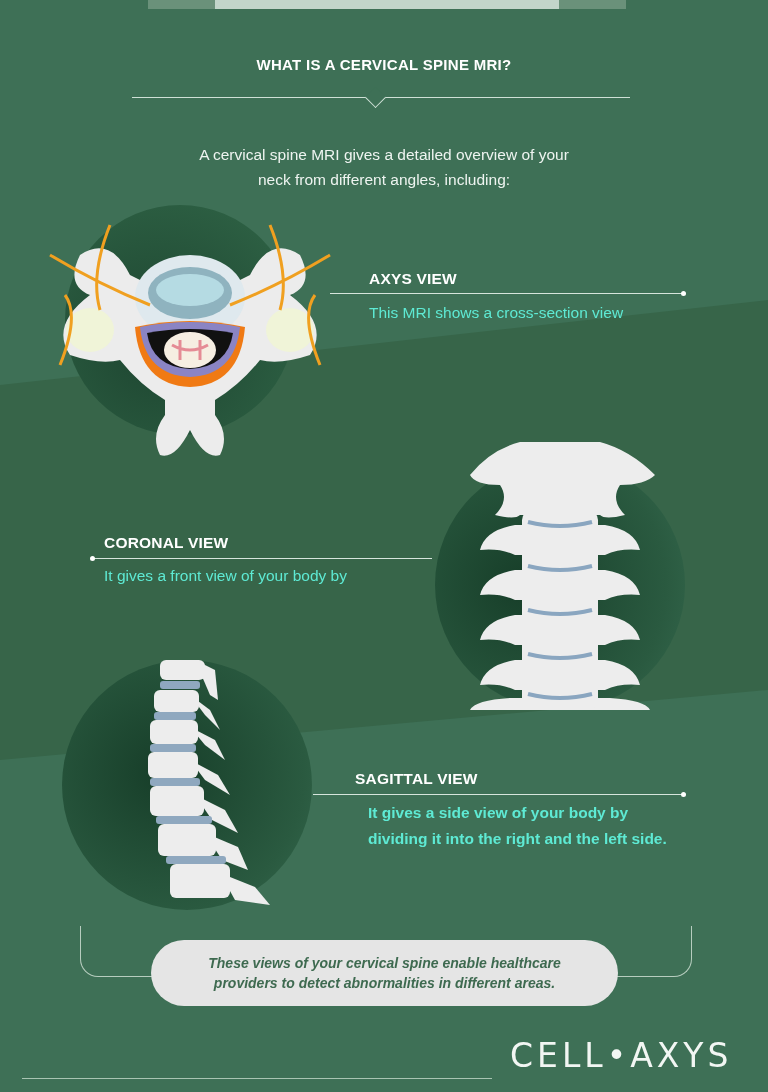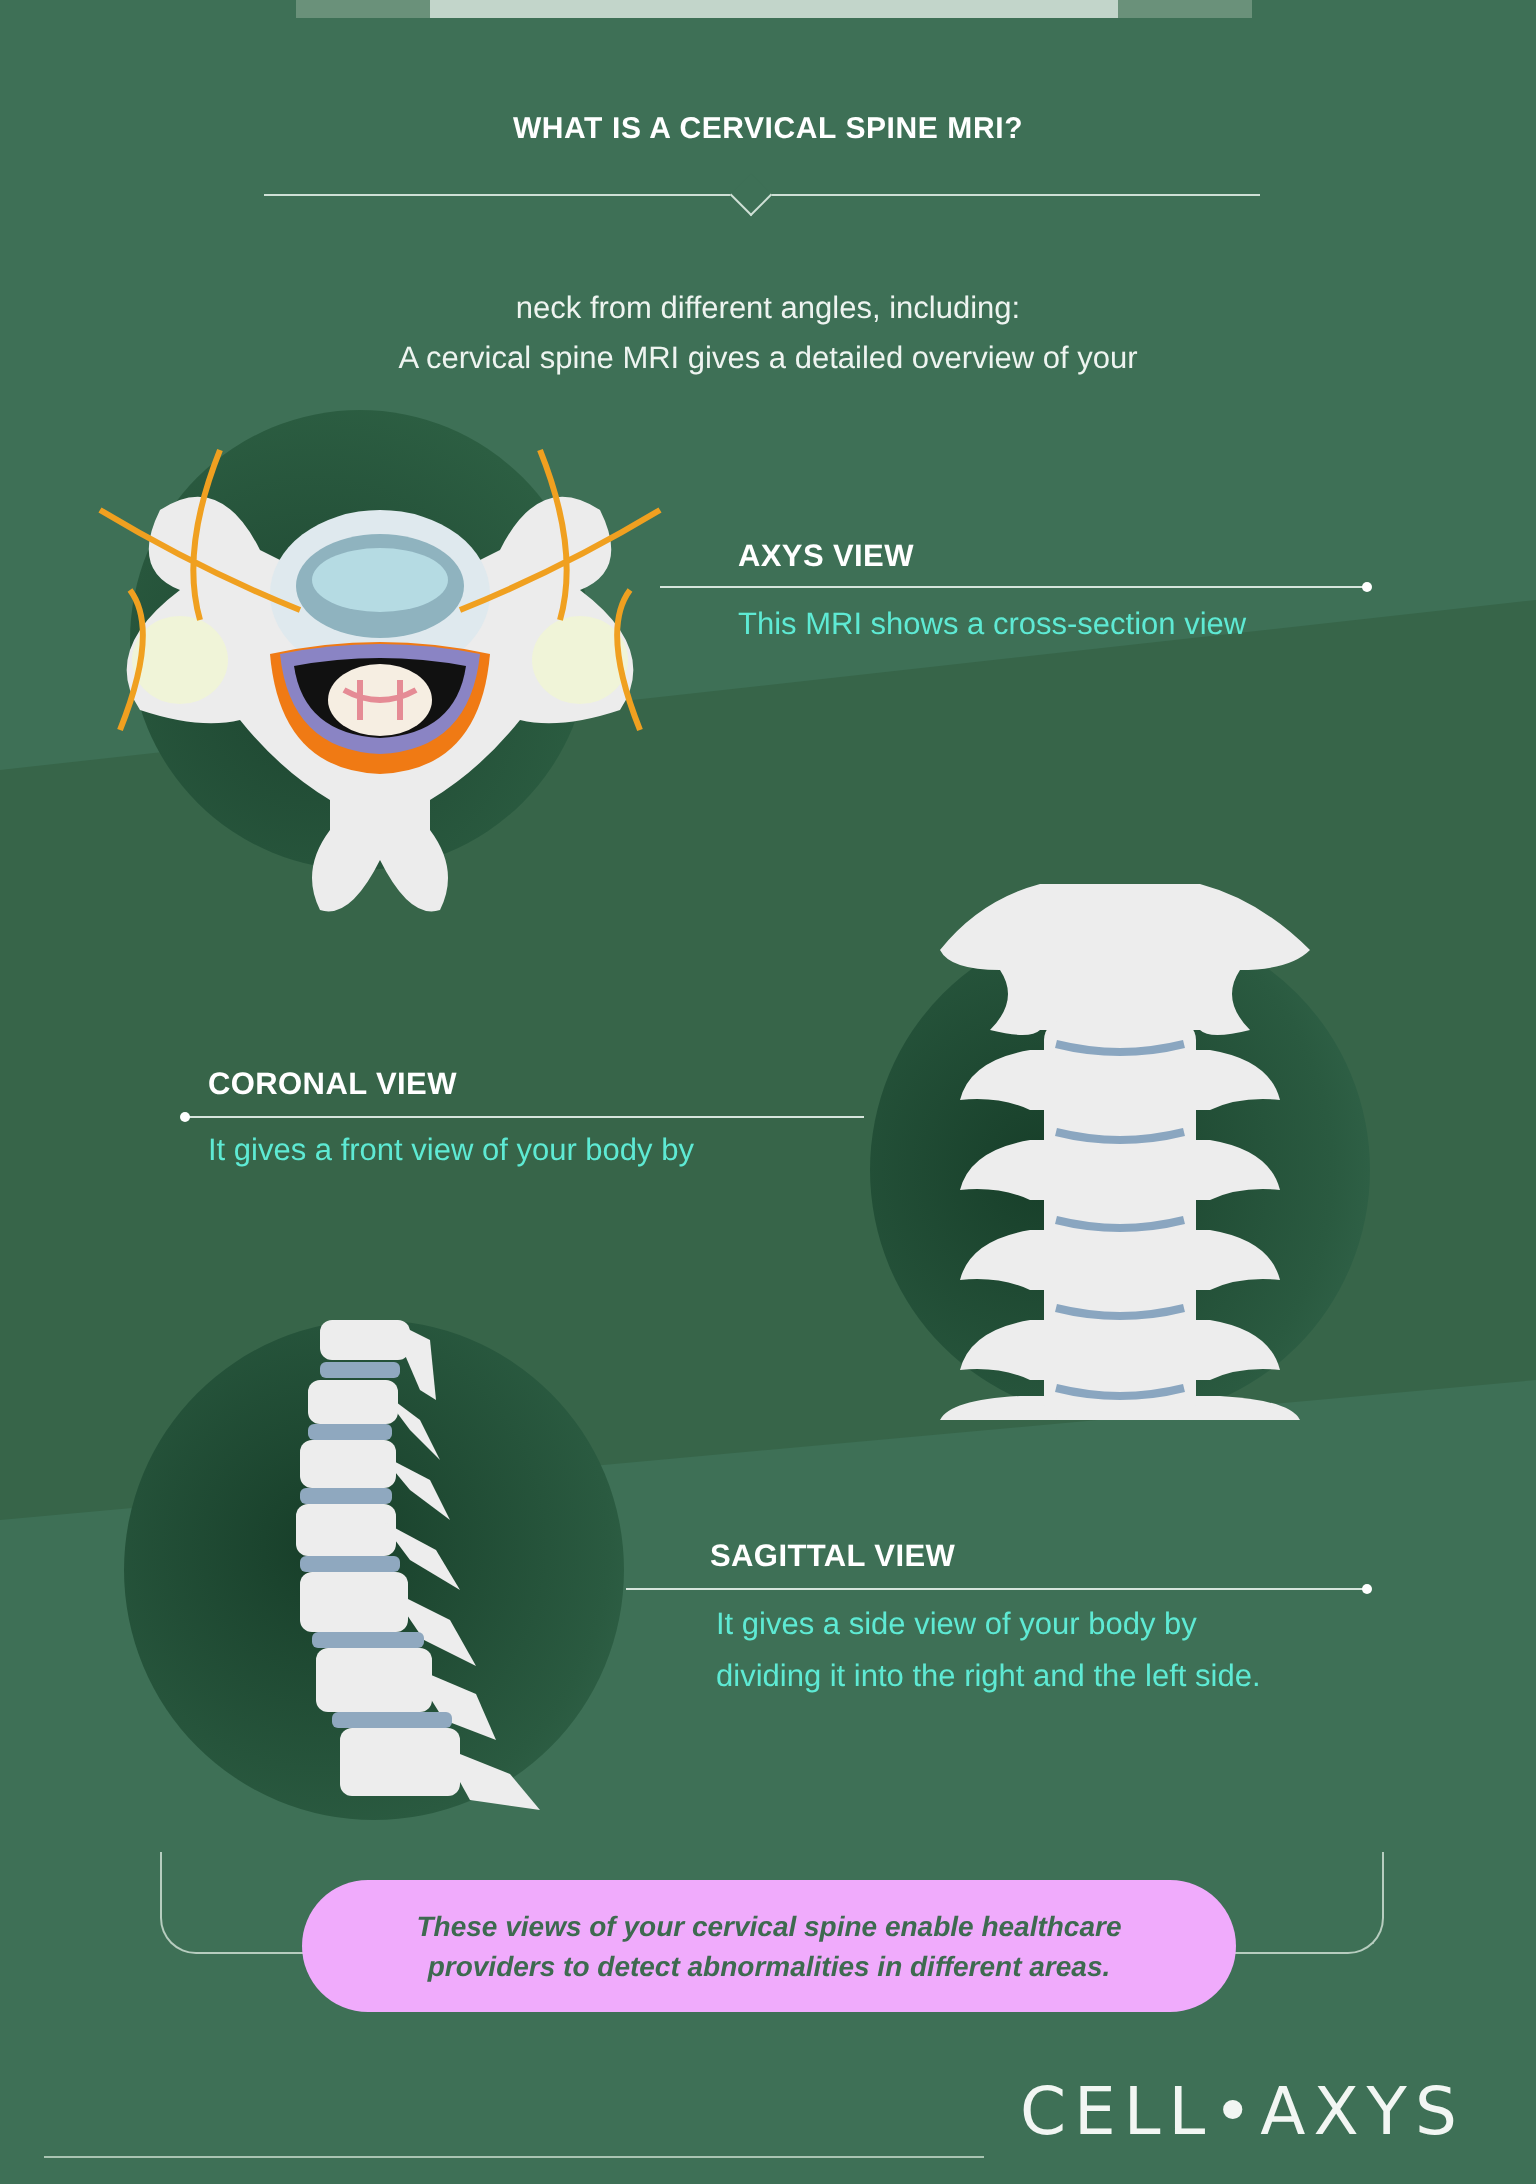--- a/index.html
+++ b/index.html
@@ -10,42 +10,42 @@
   .title{position:absolute;top:56px;left:0;width:768px;text-align:center;font-weight:bold;font-size:15px;letter-spacing:0.3px;}
   .title-rule{position:absolute;top:97px;left:132px;width:498px;height:1px;background:#cfe0d6;}
   .title-chev{position:absolute;top:90px;left:368px;width:14px;height:14px;border-right:1px solid #cfe0d6;border-bottom:1px solid #cfe0d6;transform:rotate(45deg);background:#3e7056;}
   .intro{position:absolute;top:142px;left:0;width:768px;text-align:center;font-size:15.5px;line-height:25px;color:#eef4f0;}
   .circle{position:absolute;border-radius:50%;}
   .sec-head{position:absolute;font-weight:bold;font-size:15.5px;letter-spacing:0.2px;}
   .sec-text{position:absolute;font-size:15.5px;line-height:26px;color:#5eead4;}
   .rule{position:absolute;height:1px;background:#d6e5dc;}
   .dot{position:absolute;width:5px;height:5px;border-radius:50%;background:#fff;}
   .bracket{position:absolute;left:80px;top:926px;width:610px;height:50px;border:1px solid #b7cdbf;border-top:none;border-radius:0 0 18px 18px;}
-  .pill{position:absolute;left:151px;top:940px;width:467px;height:66px;background:#f0abfc;border-radius:33px;color:#3e6a50;font-style:italic;font-weight:bold;font-size:14px;line-height:20px;text-align:center;display:flex;flex-direction:column;justify-content:center;}
+  .pill{position:absolute;left:151px;top:940px;width:467px;height:66px;background:#e5e5e5;border-radius:33px;color:#3e6a50;font-style:italic;font-weight:bold;font-size:14px;line-height:20px;text-align:center;display:flex;flex-direction:column;justify-content:center;}
   .logo{position:absolute;left:510px;top:1036px;font-size:33px;letter-spacing:4px;font-weight:normal;color:#f2f6f3;font-family:"DejaVu Sans",sans-serif;}
   .foot-rule{position:absolute;left:22px;top:1078px;width:470px;height:1px;background:#a9c4b2;}
 </style>
 </head>
 <body>
 
 <svg class="bg-band" style="top:0;height:1092px;" width="768" height="1092">
   <polygon points="0,385 768,300 768,690 0,760" fill="#376549"></polygon>
 </svg>
 
 <div class="topbar">
     <div class="topbar-inner"></div>
   </div>
 
 <div class="title">WHAT IS A CERVICAL SPINE MRI?</div>
 <div class="title-rule"></div>
 <div class="title-chev"></div>
 
 <div class="intro">
+  <div>A cervical spine MRI gives a detailed overview of your</div>
   <div>neck from different angles, including:</div>
-  <div>A cervical spine MRI gives a detailed overview of your</div>
 </div>
 
 <div class="circle" style="left:65px;top:205px;width:230px;height:230px;background:radial-gradient(circle at 40% 60%,#1d4530,#2c5e42 75%,#3a6b50);"></div>
 <svg style="position:absolute;left:40px;top:215px;" width="300" height="250" viewBox="0 0 300 250">
   <path d="M40,40 Q70,20 90,60 L110,70 Q150,30 190,70 L210,60 Q230,20 260,40 Q275,70 250,80 Q290,110 270,140 Q240,150 220,145 Q200,170 175,185 L175,200 Q190,220 180,240 Q165,245 150,215 Q135,245 120,240 Q110,220 125,200 L125,185 Q100,170 80,145 Q60,150 30,140 Q10,110 50,80 Q25,70 40,40 Z" fill="#ececec"></path>
   <ellipse cx="150" cy="82" rx="55" ry="42" fill="#dfe9ee"></ellipse>
   <ellipse cx="150" cy="78" rx="42" ry="26" fill="#8fb3bf"></ellipse>
   <ellipse cx="150" cy="75" rx="34" ry="16" fill="#b5dbe3"></ellipse>
   <path d="M95,112 Q150,100 205,112 Q200,170 150,172 Q100,170 95,112 Z" fill="#f07a14"></path>
   <path d="M100,112 Q150,102 200,112 Q195,160 150,162 Q105,160 100,112 Z" fill="#8a84c4"></path>
@@ -115,21 +115,21 @@
     <rect x="10" y="89" width="46" height="8" rx="3"></rect>
       <rect x="10" y="123" width="50" height="8" rx="3"></rect>
     <rect x="16" y="161" width="56" height="8" rx="3"></rect>
       <rect x="26" y="201" width="60" height="8" rx="3"></rect>
   </g>
 </svg>
 
 <div class="sec-head" style="left:355px;top:770px;">SAGITTAL VIEW</div>
 <div class="rule" style="left:313px;top:794px;width:370px;"></div>
 <div class="dot" style="left:681px;top:792px;"></div>
-<div class="sec-text" style="left:358px;top:800px;">
+<div class="sec-text" style="left:368px;top:800px;font-weight:bold;">
   <div>It gives a side view of your body by</div>
   <div>dividing it into the right and the left side.</div>
 </div>
 
 <div class="bracket"></div>
 <div class="pill">
   <div>These views of your cervical spine enable healthcare</div>
   <div>providers to detect abnormalities in different areas.</div>
 </div>
 

